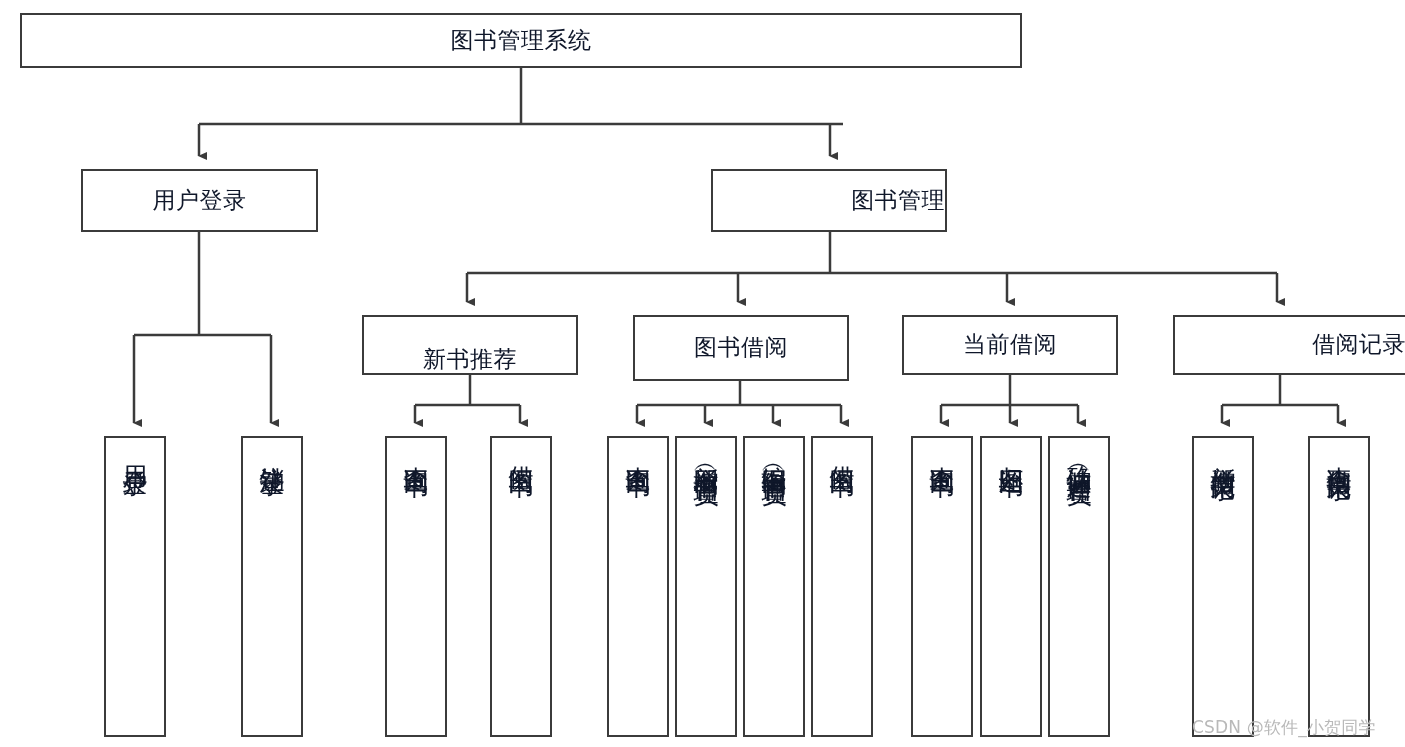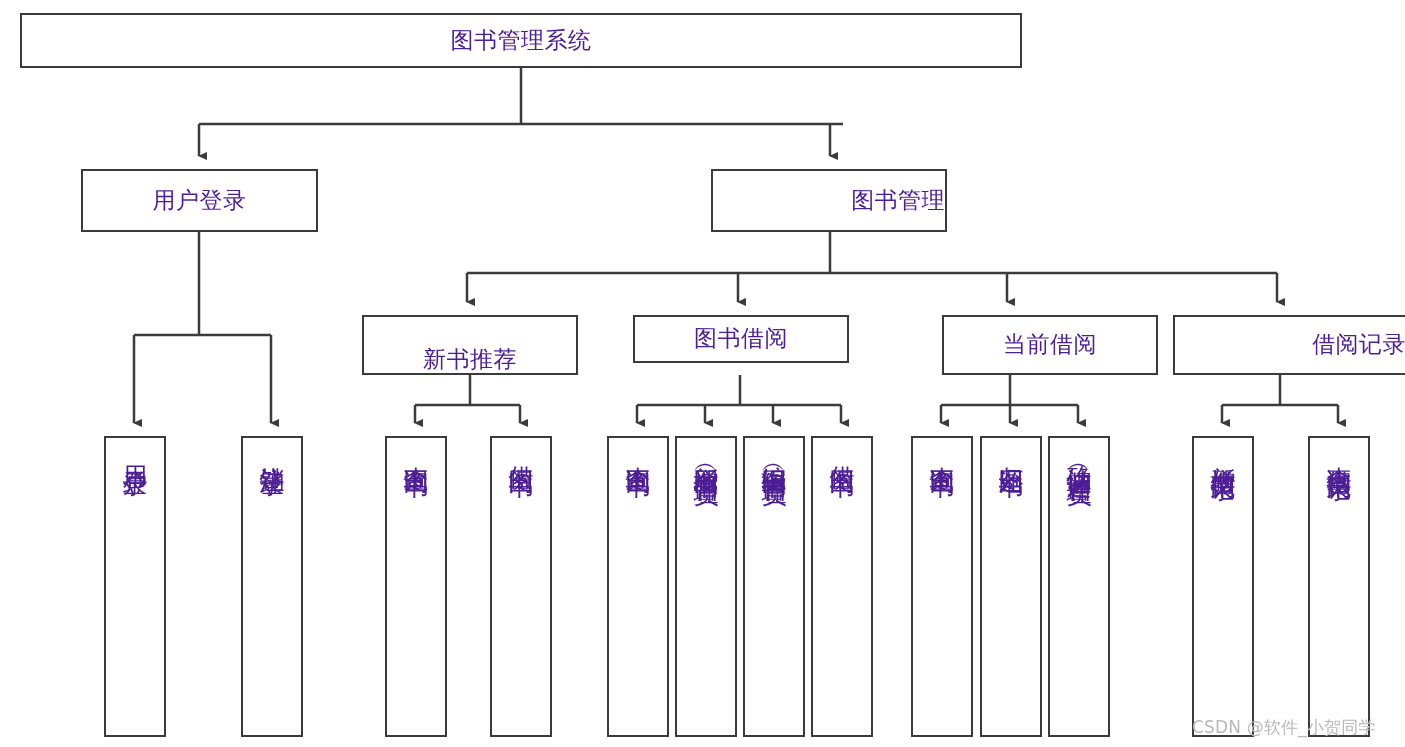--- a/index.html
+++ b/index.html
@@ -25,21 +25,21 @@
     height: 747px;
   }
   .node {
     position: absolute;
     box-sizing: border-box;
     background: #ffffff;
     border: 2.5px solid #3b3b3b;
     display: flex;
     align-items: center;
     justify-content: center;
-    color: #4c1d95;
+    color: #0f172a;
   }
   .node .label {
     display: block;
     text-align: center;
     line-height: 1.18;
     letter-spacing: 0.02em;
   }
   .node.horizontal .label {
     writing-mode: horizontal-tb;
     font-size: 23px;
@@ -126,24 +126,24 @@
   <div class="node horizontal" style="left:81px; top:169px; width:237px; height:63px;">
     <span class="label">用户登录</span>
   </div>
   <div class="node horizontal" style="left:711px; top:169px; width:236px; height:63px;justify-content:flex-end;">
     <span class="label">图书管理</span>
   </div>
 
   <div class="node horizontal" style="left:362px; top:315px; width:216px; height:60px;align-items:flex-end;">
     <span class="label">新书推荐</span>
   </div>
-  <div class="node horizontal" style="left:633px; top:315px; width:216px; height:48px;">
+  <div class="node horizontal" style="left:633px; top:315px; width:216px; height:66px;">
     <span class="label">图书借阅</span>
   </div>
-  <div class="node horizontal" style="left:902px; top:315px; width:216px; height:60px;margin-left:40px;">
+  <div class="node horizontal" style="left:902px; top:315px; width:216px; height:60px;">
     <span class="label">当前借阅</span>
   </div>
   <div class="node horizontal" style="left:1173px; top:315px; width:235px; height:60px;justify-content:flex-end;">
     <span class="label">借阅记录</span>
   </div>
 
   <div class="node vertical" style="left:104px; top:436px; width:62px; height:301px;">
     <span class="label">用户登录</span>
   </div>
   <div class="node vertical" style="left:241px; top:436px; width:62px; height:301px;">

